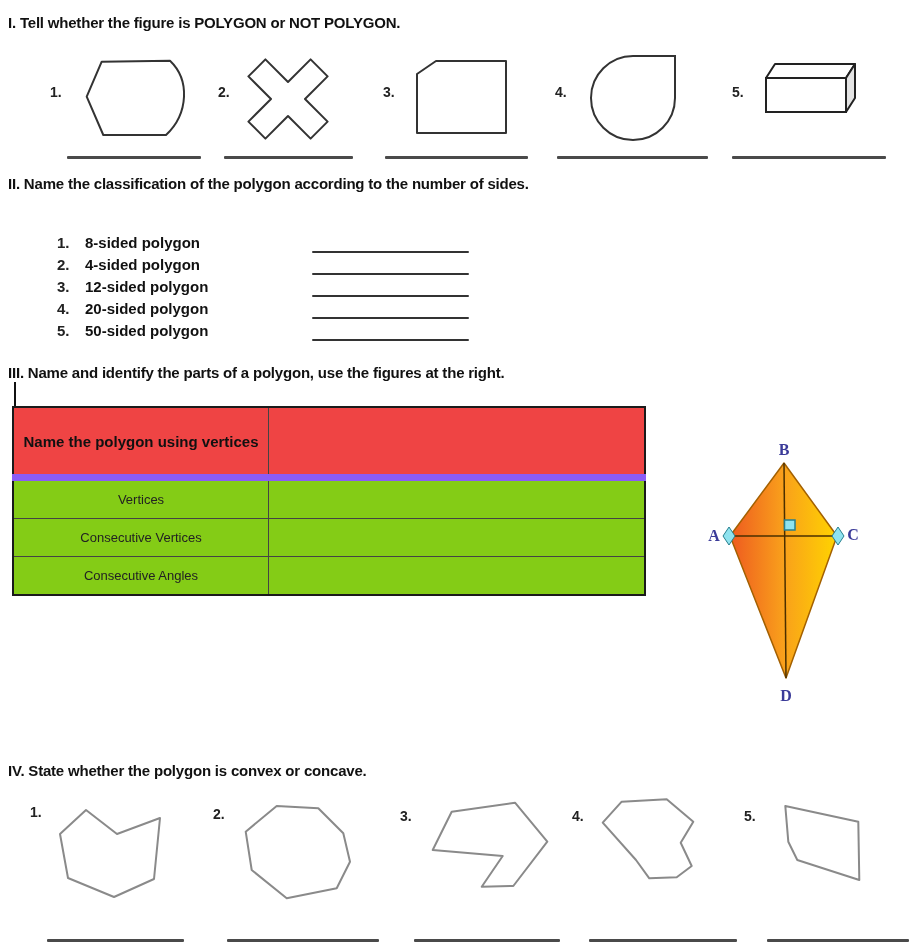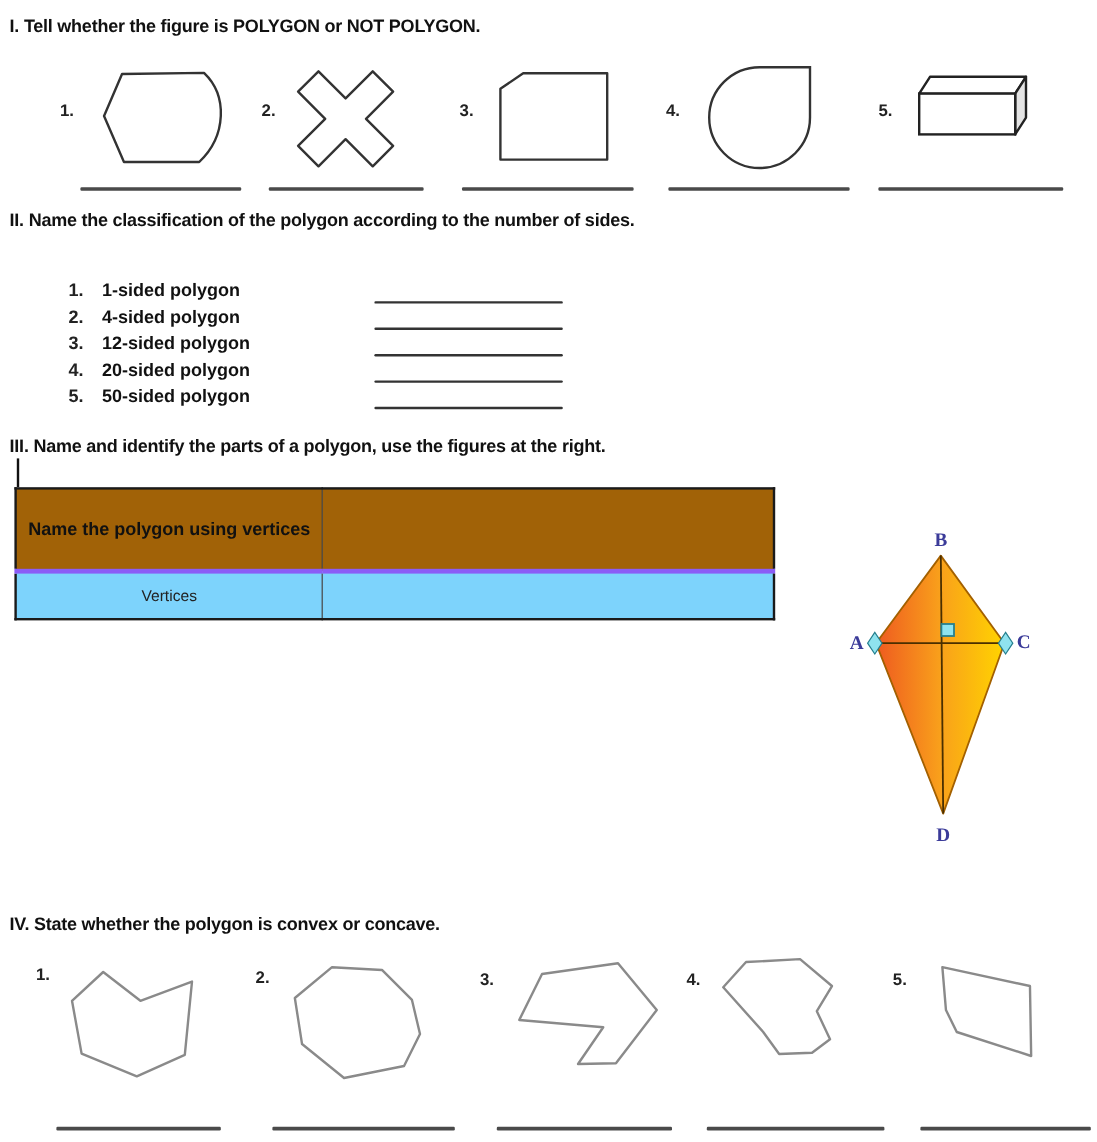--- a/index.html
+++ b/index.html
@@ -27,24 +27,24 @@
   .s2-blank{position:absolute;left:255px;bottom:3px;width:157px;height:2px;background:#222;}
   
   #s3-table{
     position:absolute;left:12px;top:406px;width:634px;border-collapse:collapse;
     table-layout:fixed;border:2px solid #1a1a1a;
   }
   #s3-table td,#s3-table th{
     border:1px solid #444;text-align:center;vertical-align:middle;padding:0 4px;
   }
   #s3-table th{
-    height:66px;background:#a16207;font-weight:bold;font-size:15px;color:#111;
-    border-bottom:4px solid #8b5cf6;
+    height:66px;background:#ef4444;font-weight:bold;font-size:15px;color:#111;
+    border-bottom:7px solid #8b5cf6;
   }
-  #s3-table td{height:37px;font-size:13px;color:#222;background:#7dd3fc;}
+  #s3-table td{height:37px;font-size:13px;color:#222;background:#84cc16;}
   .col-label{width:246px;}
   #cursor{
     position:absolute;left:14px;top:382px;width:2px;height:24px;background:#111;
   }
   svg{display:block;}
 </style>
 </head>
 <body>
 
 <div id="page">
@@ -83,21 +83,21 @@
   <div class="blank" style="left:224px;top:156px;width:129px"></div>
   <div class="blank" style="left:385px;top:156px;width:143px"></div>
   <div class="blank" style="left:557px;top:156px;width:151px"></div>
   <div class="blank" style="left:732px;top:156px;width:154px"></div>
 
   <div class="heading" style="top:175px">II. Name the classification of the polygon according to the number of sides.</div>
 
   <div id="s2-list">
     <div class="s2-row">
       <span class="s2-num">1.</span>
-      <span class="s2-label">1-sided polygon</span>
+      <span class="s2-label">8-sided polygon</span>
       <span class="s2-blank blank thin"></span>
     </div>
     <div class="s2-row">
       <span class="s2-num">2.</span>
       <span class="s2-label">4-sided polygon</span>
       <span class="s2-blank blank thin"></span>
     </div>
     <div class="s2-row">
       <span class="s2-num">3.</span>
       <span class="s2-label">12-sided polygon</span>
@@ -119,20 +119,28 @@
   <div id="cursor"></div>
 
   <table id="s3-table">
     <tbody>
         <tr>
       <th class="col-label">Name the polygon using vertices</th>
       <th></th>
     </tr>
     <tr>
       <td class="col-label">Vertices</td>
+      <td></td>
+    </tr>
+    <tr>
+      <td class="col-label">Consecutive Vertices</td>
+      <td></td>
+    </tr>
+    <tr>
+      <td class="col-label">Consecutive Angles</td>
       <td></td>
     </tr>
   </tbody>
     </table>
 
   <svg class="fig" style="left:695px;top:438px" width="180" height="270" viewBox="0 0 180 270">
     <defs>
       <linearGradient id="kiteGrad" x1="0" y1="0" x2="1" y2="0">
         <stop offset="0" stop-color="#ee5a20"></stop>
         <stop offset="0.5" stop-color="#f9a01b"></stop>

